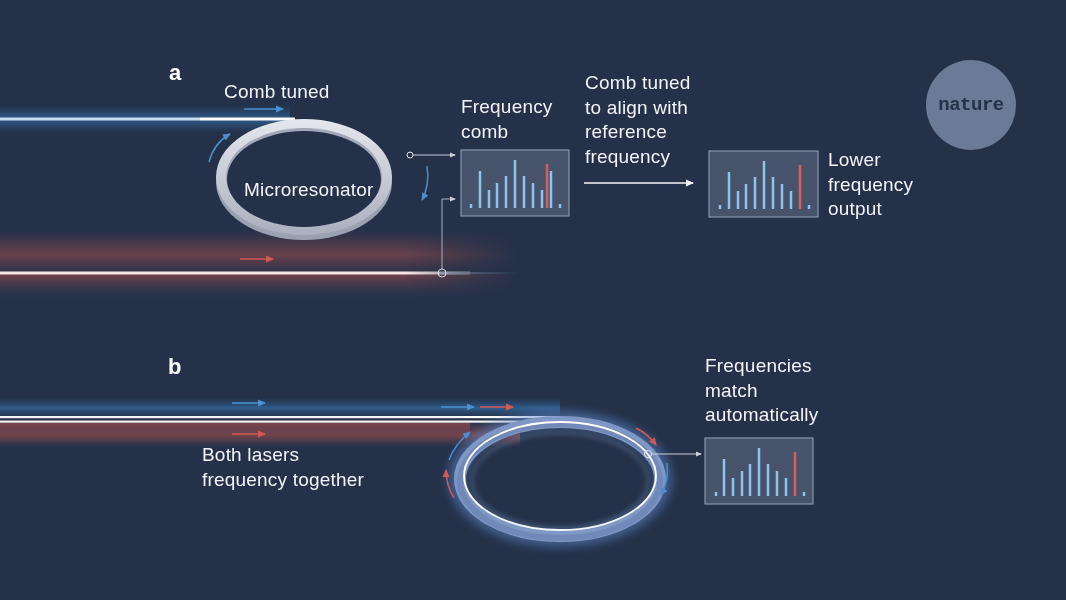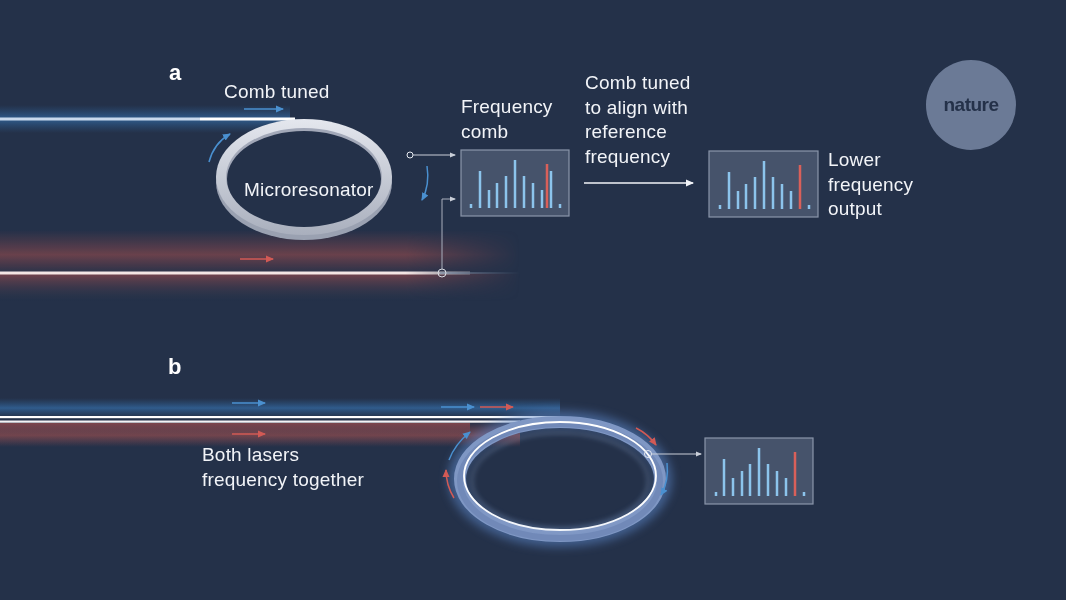--- a/index.html
+++ b/index.html
@@ -4,21 +4,21 @@
 <style>
   html, body { margin:0; padding:0; }
   body { width:1066px; height:600px; background:#243149; overflow:hidden; position:relative;
          font-family:"Liberation Sans", "DejaVu Sans", sans-serif; color:#ffffff; }
   .stage { position:absolute; left:0; top:0; width:1066px; height:600px; }
   svg.art { position:absolute; left:0; top:0; }
   .lbl { position:absolute; font-size:19px; line-height:24.5px; color:#f2f4f8; white-space:pre-line; letter-spacing:0.2px; }
   .panel { position:absolute; font-weight:bold; font-size:22px; color:#ffffff; }
   .logo { position:absolute; left:926px; top:60px; width:90px; height:90px; border-radius:50%;
           background:#6b7a96; display:flex; align-items:center; justify-content:center; }
-  .logo span { font-family:Liberation Sans, sans-serif; font-size:19px; color:#243149; font-weight:bold; letter-spacing:-0.5px; }
+  .logo span { font-family:Liberation Mono, monospace; font-size:19px; color:#243149; font-weight:bold; letter-spacing:-0.5px; }
 </style>
 </head>
 <body>
 
 <div class="stage">
 <svg class="art" width="1066" height="600" viewBox="0 0 1066 600">
   <defs>
     <linearGradient id="blueGlow" x1="0" y1="0" x2="0" y2="1">
       <stop offset="0" stop-color="#2f6ca8" stop-opacity="0"></stop>
       <stop offset="0.5" stop-color="#3a7fc4" stop-opacity="0.55"></stop>
@@ -183,17 +183,20 @@
 to align with
 reference
 frequency</div>
 <div class="lbl" style="left:828px; top:148px;">Lower
 frequency
 output</div>
 
 <div class="panel" style="left:168px; top:354px;">b</div>
 <div class="lbl" style="left:202px; top:443px;">Both lasers
 frequency together</div>
+<div class="lbl" style="left:705px; top:354px;">Frequencies
+match
+automatically</div>
 
 <div class="logo">
   <span>nature</span>
 </div>
 </div>
 
 </body></html>

